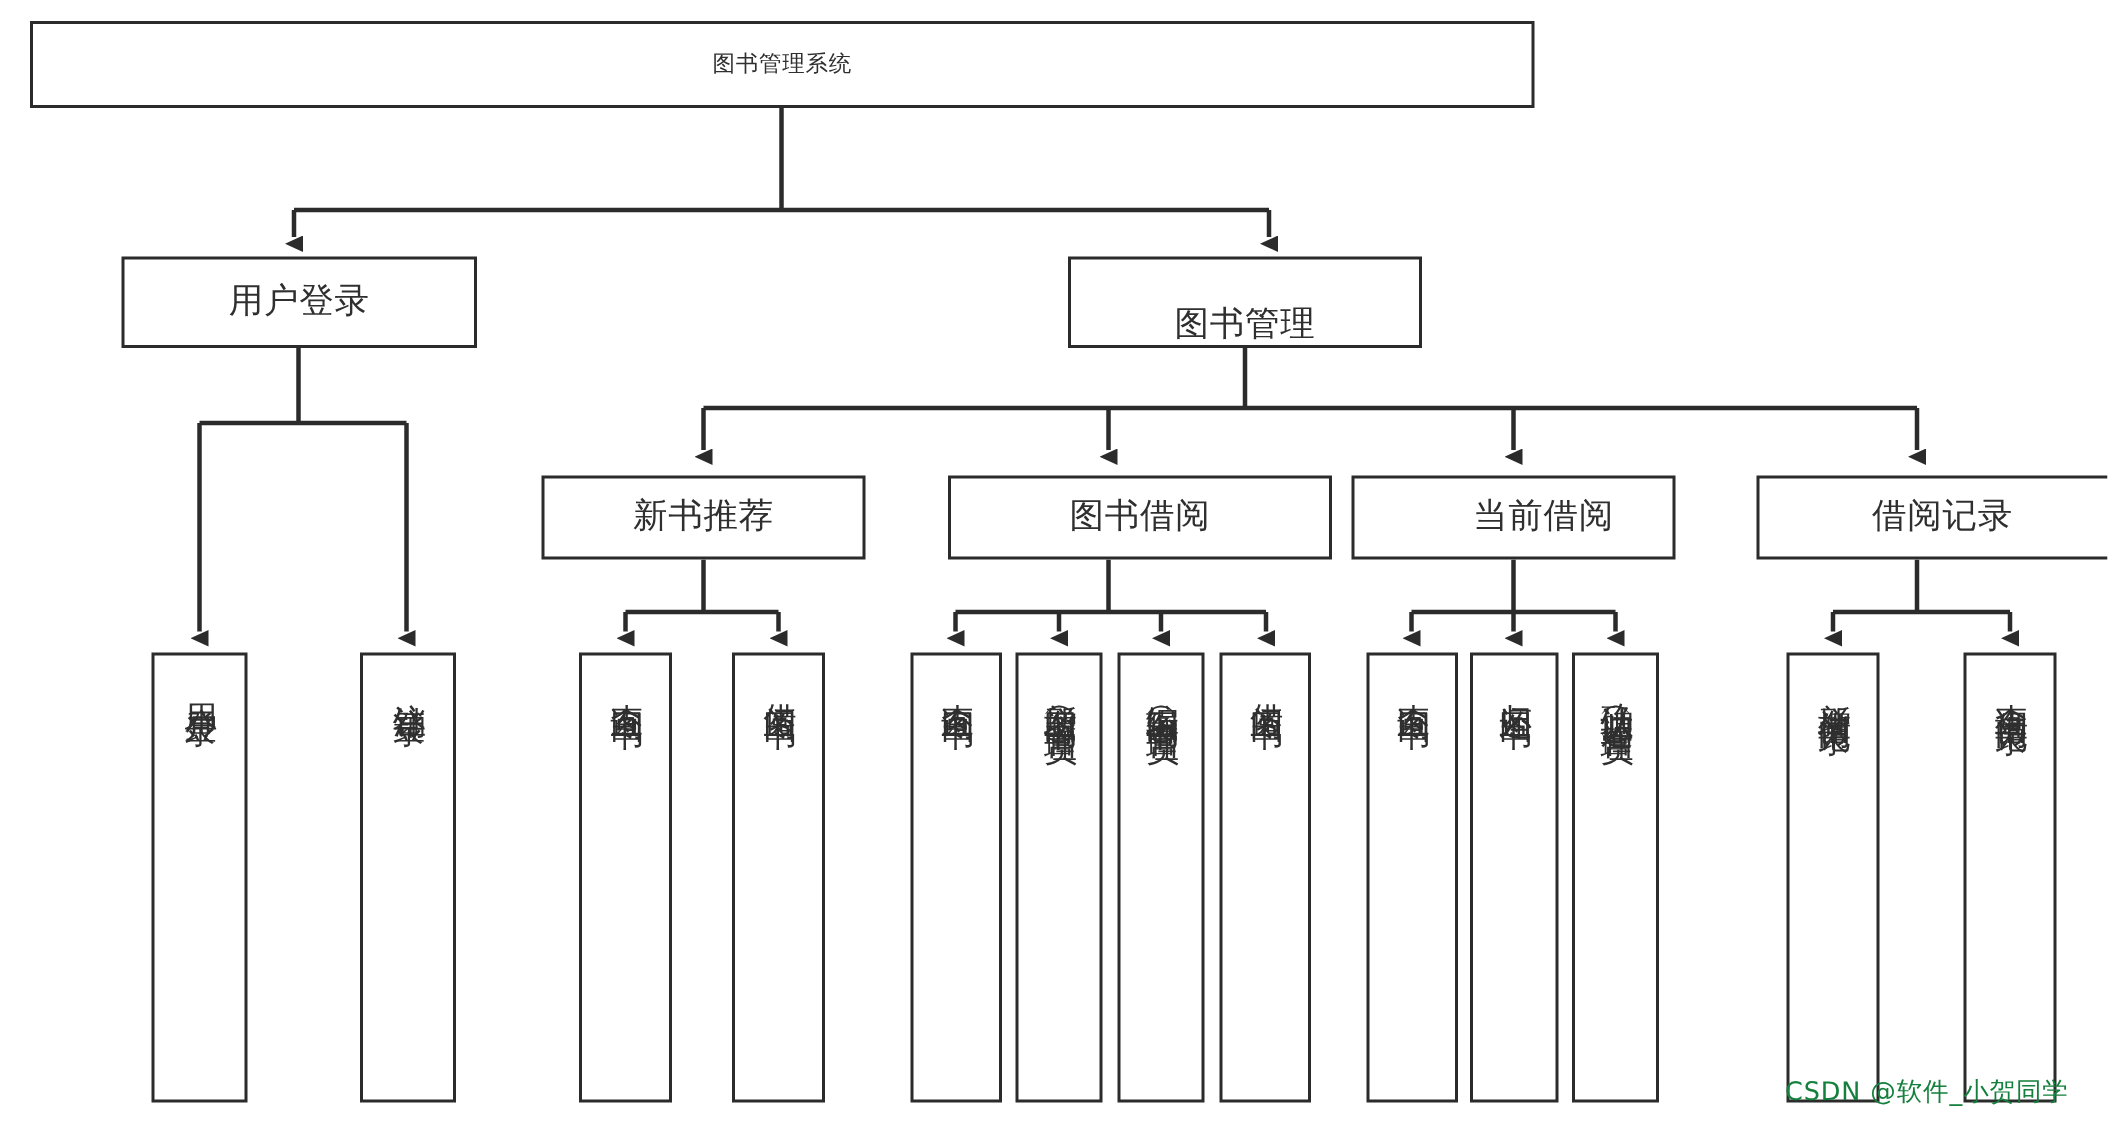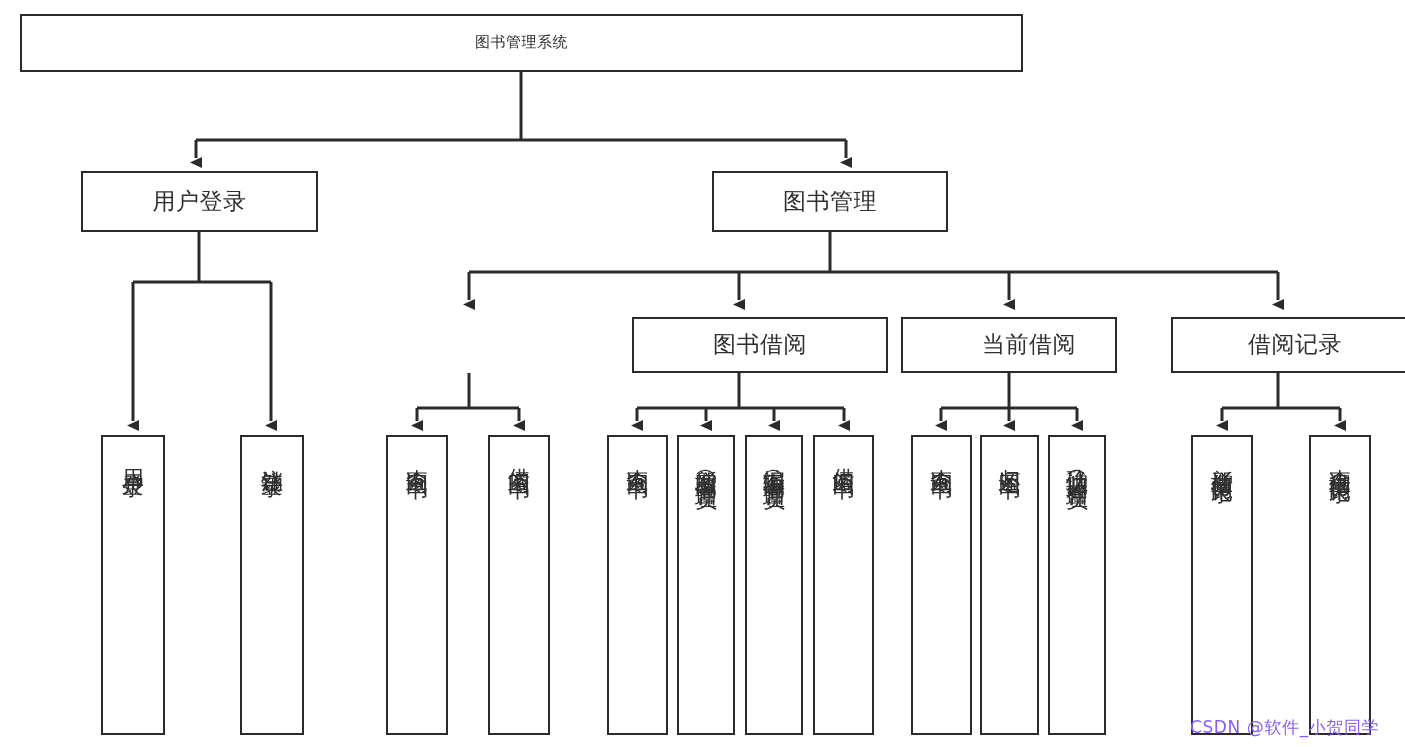--- a/index.html
+++ b/index.html
@@ -58,21 +58,21 @@
   .v-node .node-label {
     writing-mode: vertical-rl;
     text-orientation: upright;
     font-size: 22px;
     line-height: 1.0;
     letter-spacing: 3px;
     white-space: nowrap;
   }
   .watermark {
     position: absolute;
-    color: #8b5cf6;
+    color: #15803d;
     font-size: 17px;
     letter-spacing: 0.6px;
     white-space: nowrap;
     pointer-events: none;
   }
 </style>
 </head>
 <body>
 
 <div id="canvas">
@@ -130,24 +130,27 @@
   </svg>
 
   <div class="node-box h-node root" style="left:20px; top:14px; width:1003px; height:58px;">
     <span class="node-label">图书管理系统</span>
   </div>
 
   <div class="node-box h-node" style="left:81px; top:171px; width:237px; height:61px;">
     <span class="node-label">用户登录</span>
   </div>
 
-  <div class="node-box h-node" style="left:712px; top:171px; width:236px; height:61px;">
+  <div class="node-box h-node" style="left:712px; top:171px; width:236px; height:61px;align-items:flex-end;">
     <span class="node-label">图书管理</span>
   </div>
 
+  <div class="node-box h-node" style="left:361px; top:317px; width:216px; height:56px;">
+    <span class="node-label">新书推荐</span>
+  </div>
 
   <div class="node-box h-node" style="left:632px; top:317px; width:256px; height:56px;">
     <span class="node-label">图书借阅</span>
   </div>
 
   <div class="node-box h-node" style="left:901px; top:317px; width:216px; height:56px;padding-left:40px;">
     <span class="node-label">当前借阅</span>
   </div>
 
   <div class="node-box h-node" style="left:1171px; top:317px; width:248px; height:56px;">

